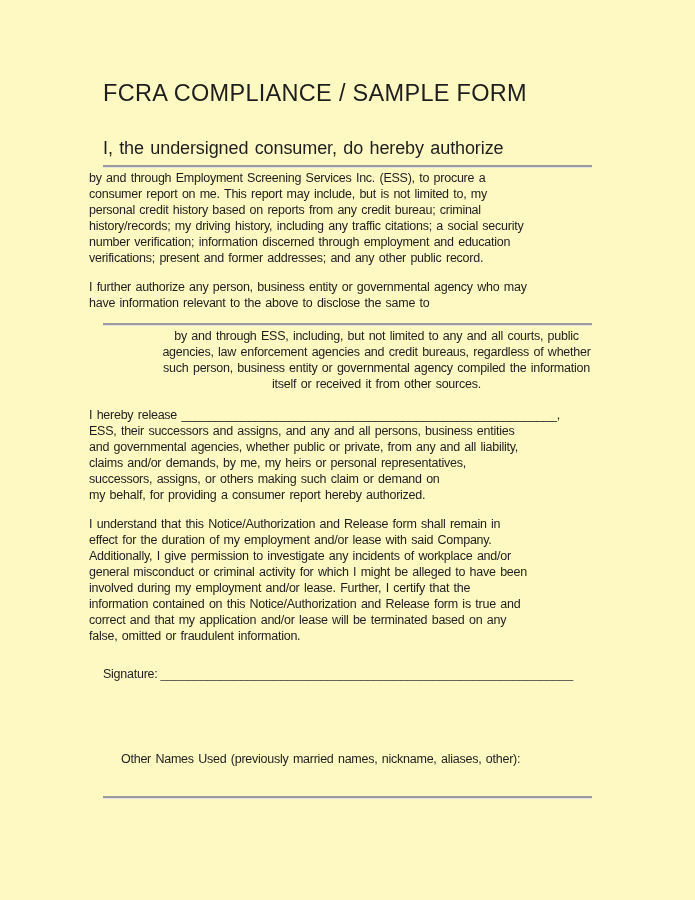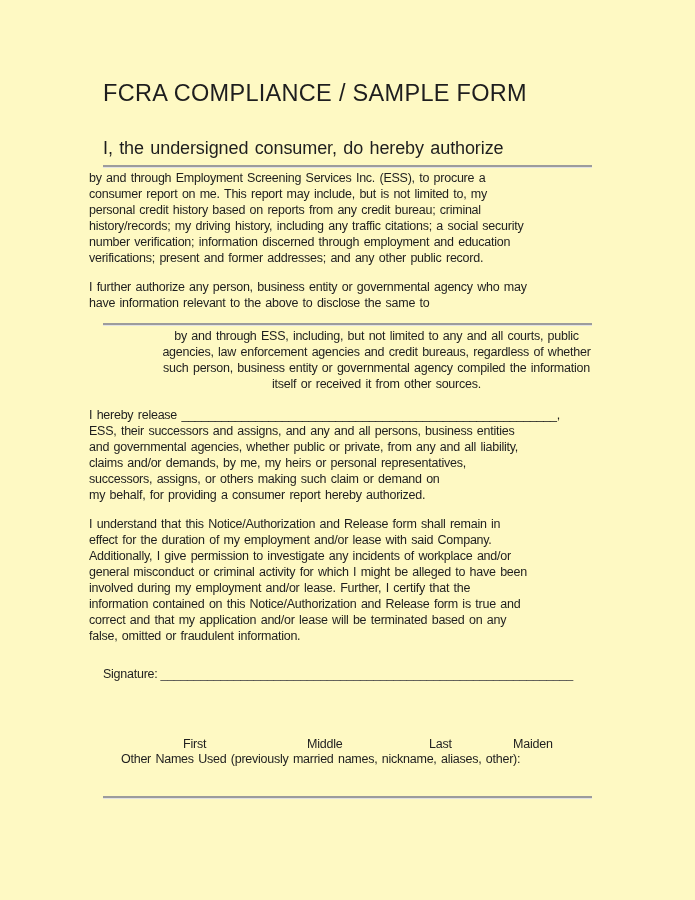--- a/index.html
+++ b/index.html
@@ -147,24 +147,18 @@
 information contained on this Notice/Authorization and Release form is true and
 correct and that my application and/or lease will be terminated based on any
 false, omitted or fraudulent information.</div>
 
   <div class="field field-signature">
     <span>Signature:</span><span class="blank">______________________________________________________________</span>
   </div>
 
 
 
-  <div class="name-parts">
-    <span class="name-part name-part-first">First</span>
-    <span class="name-part name-part-middle">Middle</span>
-    <span class="name-part name-part-last">Last</span>
-    <span class="name-part name-part-maiden">Maiden</span>
-  </div>
 
   <div class="other-names">Other Names Used (previously married names, nickname, aliases, other):</div>
 
   <div class="rule rule-3"></div>
 
 </div>
 
 </body></html>

